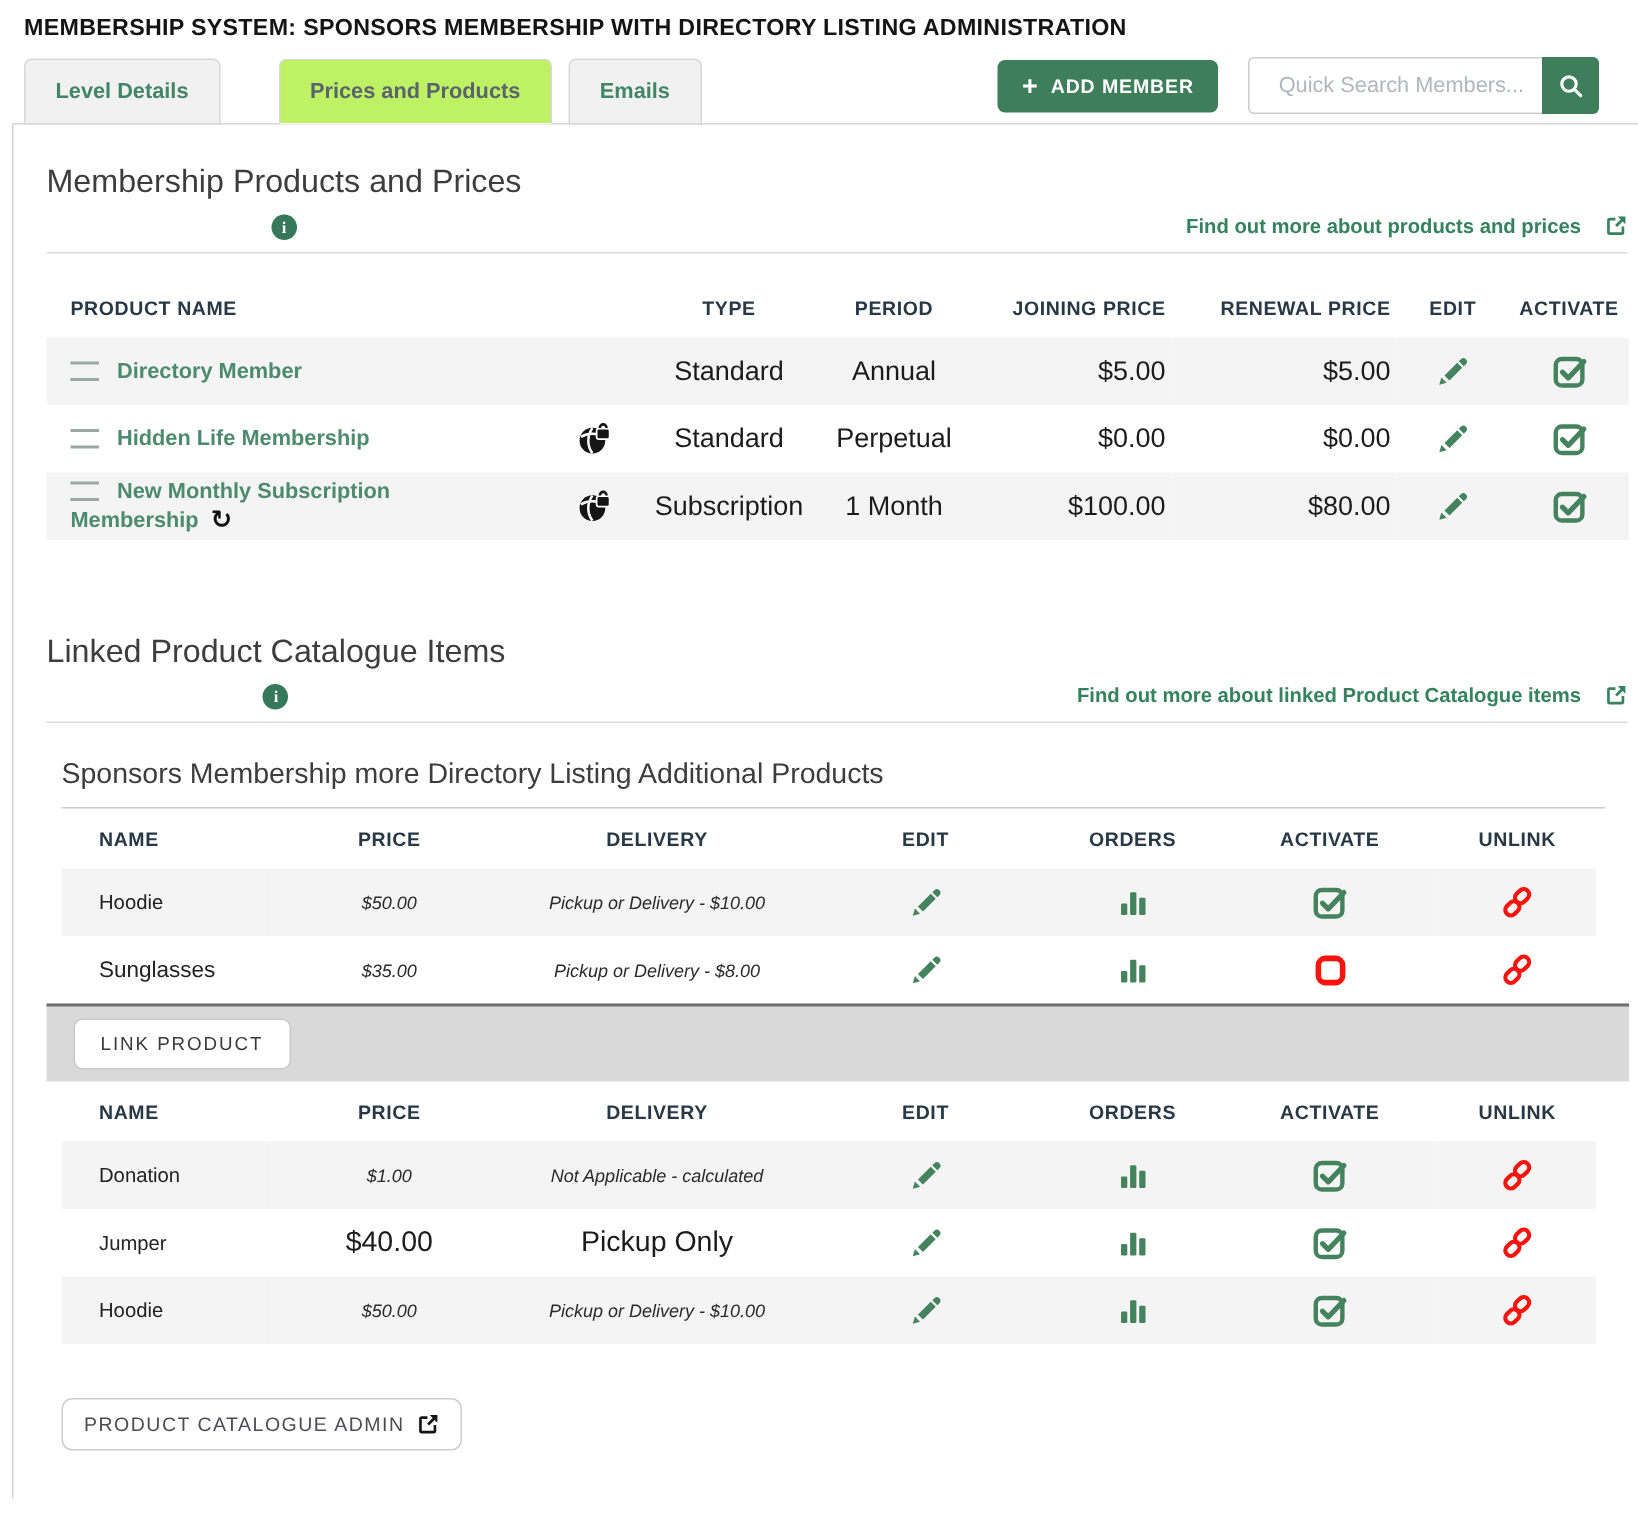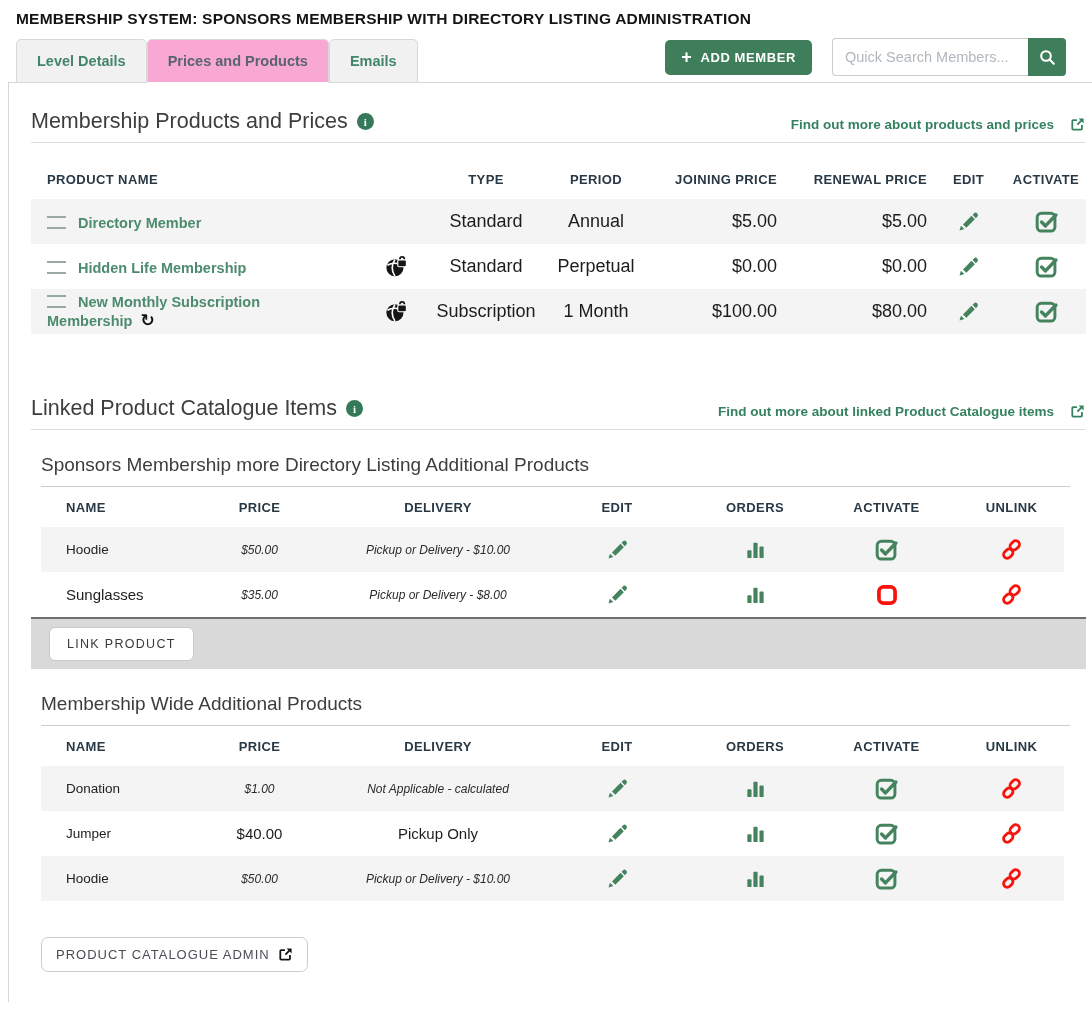--- a/index.html
+++ b/index.html
@@ -7,60 +7,60 @@
        font-family:"Liberation Sans","DejaVu Sans",sans-serif;color:#222;}
   :root{
     --brand-green:#3e7e5b; --icon-green:#45835e; --name-green:#4c8b6d;
     --link-green:#35825e; --red:#f6140c; --head-dark:#283844;
   }
   .page{position:relative;width:1092px;height:1010px;}
   h1{font-size:15.5px;font-weight:bold;color:#141414;margin:10px 0 10px 16px;letter-spacing:.2px;}
 
   
   .topbar{display:flex;justify-content:space-between;align-items:center;margin-left:8px;}
-  .tabs{display:flex;gap:0;align-self:flex-end;margin-bottom:-1px;padding-left:8px;position:relative;z-index:2;}
+  .tabs{display:flex;gap:11px;align-self:flex-end;margin-bottom:-1px;padding-left:8px;position:relative;z-index:2;}
   .tab{background:#f1f1f1;border:1px solid #d8d8d8;border-radius:5px 5px 0 0;
        padding:13px 20px;font-size:14.5px;font-weight:bold;color:#42856a;cursor:pointer;}
-  .tab.active{background:#f9a8d4;color:#59646e;border-bottom-color:#fff;}
+  .tab.active{background:#bef264;color:#59646e;border-bottom-color:#fff;margin-left:28px;}
   .top-actions{display:flex;align-items:center;gap:20px;padding-right:26px;margin-bottom:6px;}
   .btn-green{display:flex;align-items:center;gap:8px;background:var(--brand-green);color:#fff;
        border:none;border-radius:5px;padding:10px 16px;font-size:13px;font-weight:bold;
        letter-spacing:.6px;cursor:pointer;font-family:inherit;}
   .btn-green .plus{font-size:18px;font-weight:bold;line-height:12px;}
   .search{display:flex;align-items:stretch;}
   .search input{width:196px;height:38px;border:1px solid #ccc;border-right:none;
        border-radius:4px 0 0 4px;padding:0 12px;font-size:14.5px;color:#333;outline:none;
-       font-family:inherit;box-sizing:border-box;}
+       font-family:inherit;box-sizing:border-box;text-align:right;}
   .search input::placeholder{color:#b0b7bd;}
   .search-btn{width:38px;height:38px;background:var(--brand-green);border:none;border-radius:0 4px 4px 0;
        display:flex;align-items:center;justify-content:center;cursor:pointer;}
 
   
   .panel{margin-left:8px;border-left:1px solid #d6d6d6;border-top:1px solid #d6d6d6;
        min-height:860px;padding:26px 7px 30px 22px;position:relative;z-index:1;}
 
   .sec-head{display:flex;justify-content:space-between;align-items:flex-end;
        border-bottom:1px solid #ddd;padding-bottom:8px;}
-  .sec-head h2{margin:0;font-size:21.5px;font-weight:normal;color:#3d3d3d;display:flex;align-items:center;gap:9px;}
+  .sec-head h2{margin:0;font-size:21.5px;font-weight:normal;color:#3d3d3d;display:flex;align-items:center;gap:9px;flex-direction:column;}
   .info{display:inline-flex;align-items:center;justify-content:center;width:17px;height:17px;
        border-radius:50%;background:#35795a;color:#fff;font-size:11px;font-weight:bold;
        font-family:"Liberation Serif",serif;cursor:pointer;}
   a.more{display:flex;align-items:center;gap:16px;color:var(--link-green);font-size:13.5px;
        font-weight:bold;text-decoration:none;cursor:pointer;padding-bottom:2px;}
   .ext{width:15px;height:15px;}
 
   table{border-collapse:collapse;table-layout:fixed;}
   th{font-size:13px;font-weight:bold;color:var(--head-dark);letter-spacing:.4px;height:40px;
      vertical-align:middle;padding:0 4px;}
   td{height:45px;vertical-align:middle;padding:0 4px;}
   .al{text-align:left;} .ac{text-align:center;} .ar{text-align:right;}
   tbody tr:nth-child(odd){background:#f4f4f4;}
   .cell{font-size:18px;color:#1c1c1c;}
   .it{font-style:italic;font-size:12px;color:#2a2a2a;}
-  .reg{font-style:normal;font-size:15px;color:#1c1c1c;}
+  .reg{font-style:normal;font-size:19px;color:#1c1c1c;}
 
   .ptable{width:1055px;margin-top:16px;}
   .cname{padding-left:16px;}
   .drag{display:inline-block;vertical-align:middle;width:19px;height:9px;margin-right:12px;
        border-top:2.5px solid #9aa99f;border-bottom:2.5px solid #9aa99f;cursor:grab;}
   a.pname{color:var(--name-green);font-size:14.5px;font-weight:bold;text-decoration:none;
        cursor:pointer;vertical-align:middle;text-align:right;}
   .refresh{font-size:17px;font-weight:bold;color:#111;margin-left:8px;vertical-align:middle;}
   .ic{vertical-align:middle;}
   .green{color:var(--icon-green);} .red{color:var(--red);}
@@ -292,21 +292,20 @@
               </tr>
             </tbody>
         </table>
       </div>
 
       <div class="strip" style="width:1037px">
         <button class="btn-white">LINK PRODUCT</button>
       </div>
 
       <div class="sub">
-        <h3>Membership Wide Additional Products</h3>
         <table class="ctable">
           <colgroup>
             <col style="width:140px">
               <col style="width:157px">
               <col style="width:200px">
               <col style="width:158px">
             <col style="width:118px">
               <col style="width:145px">
               <col style="width:105px">
           </colgroup>

